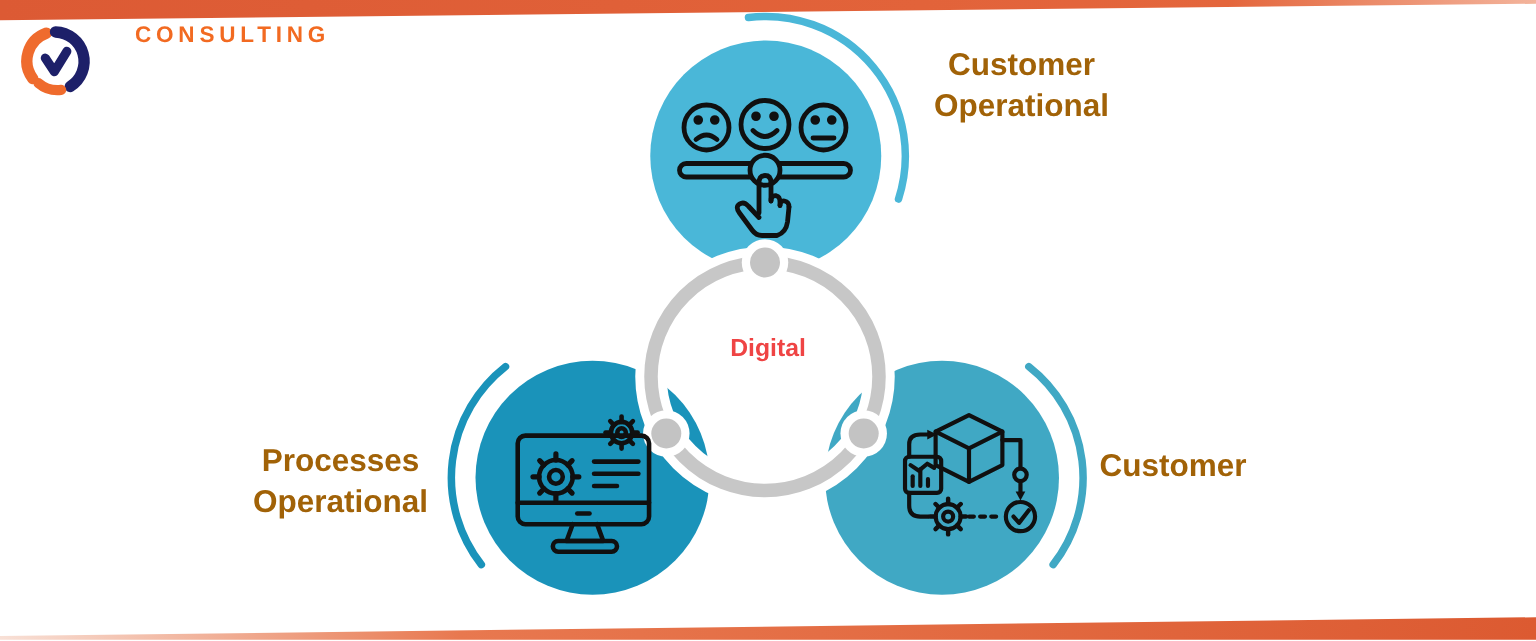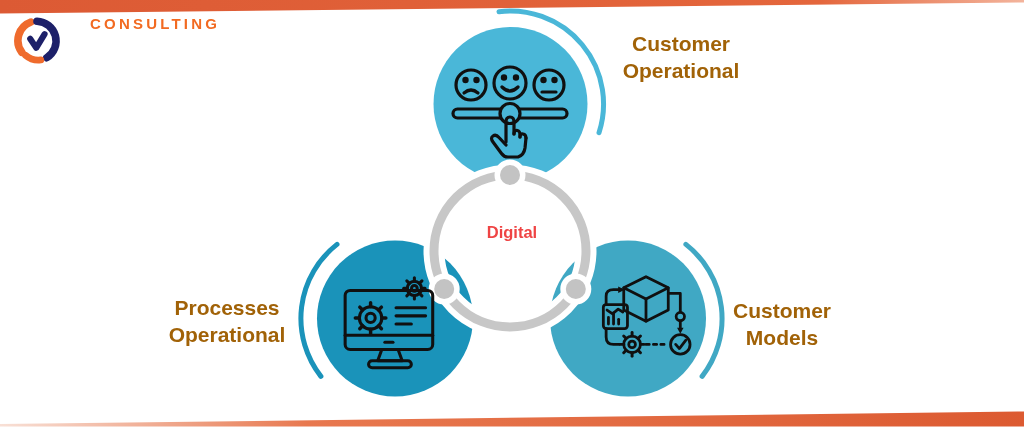--- a/index.html
+++ b/index.html
@@ -225,20 +225,19 @@
   <div class="node-label label-customer">
     <div>Customer</div>
     <div>Operational</div>
   </div>
   <div class="node-label label-operational">
     <div>Processes</div>
     <div>Operational</div>
   </div>
   <div class="node-label label-business">
     <div>Customer</div>
-    <div>Models</div>
   </div>
 
   <div class="center-label">
     <div>Digital</div>
   </div>
 
 </div>
 
 </body></html>

